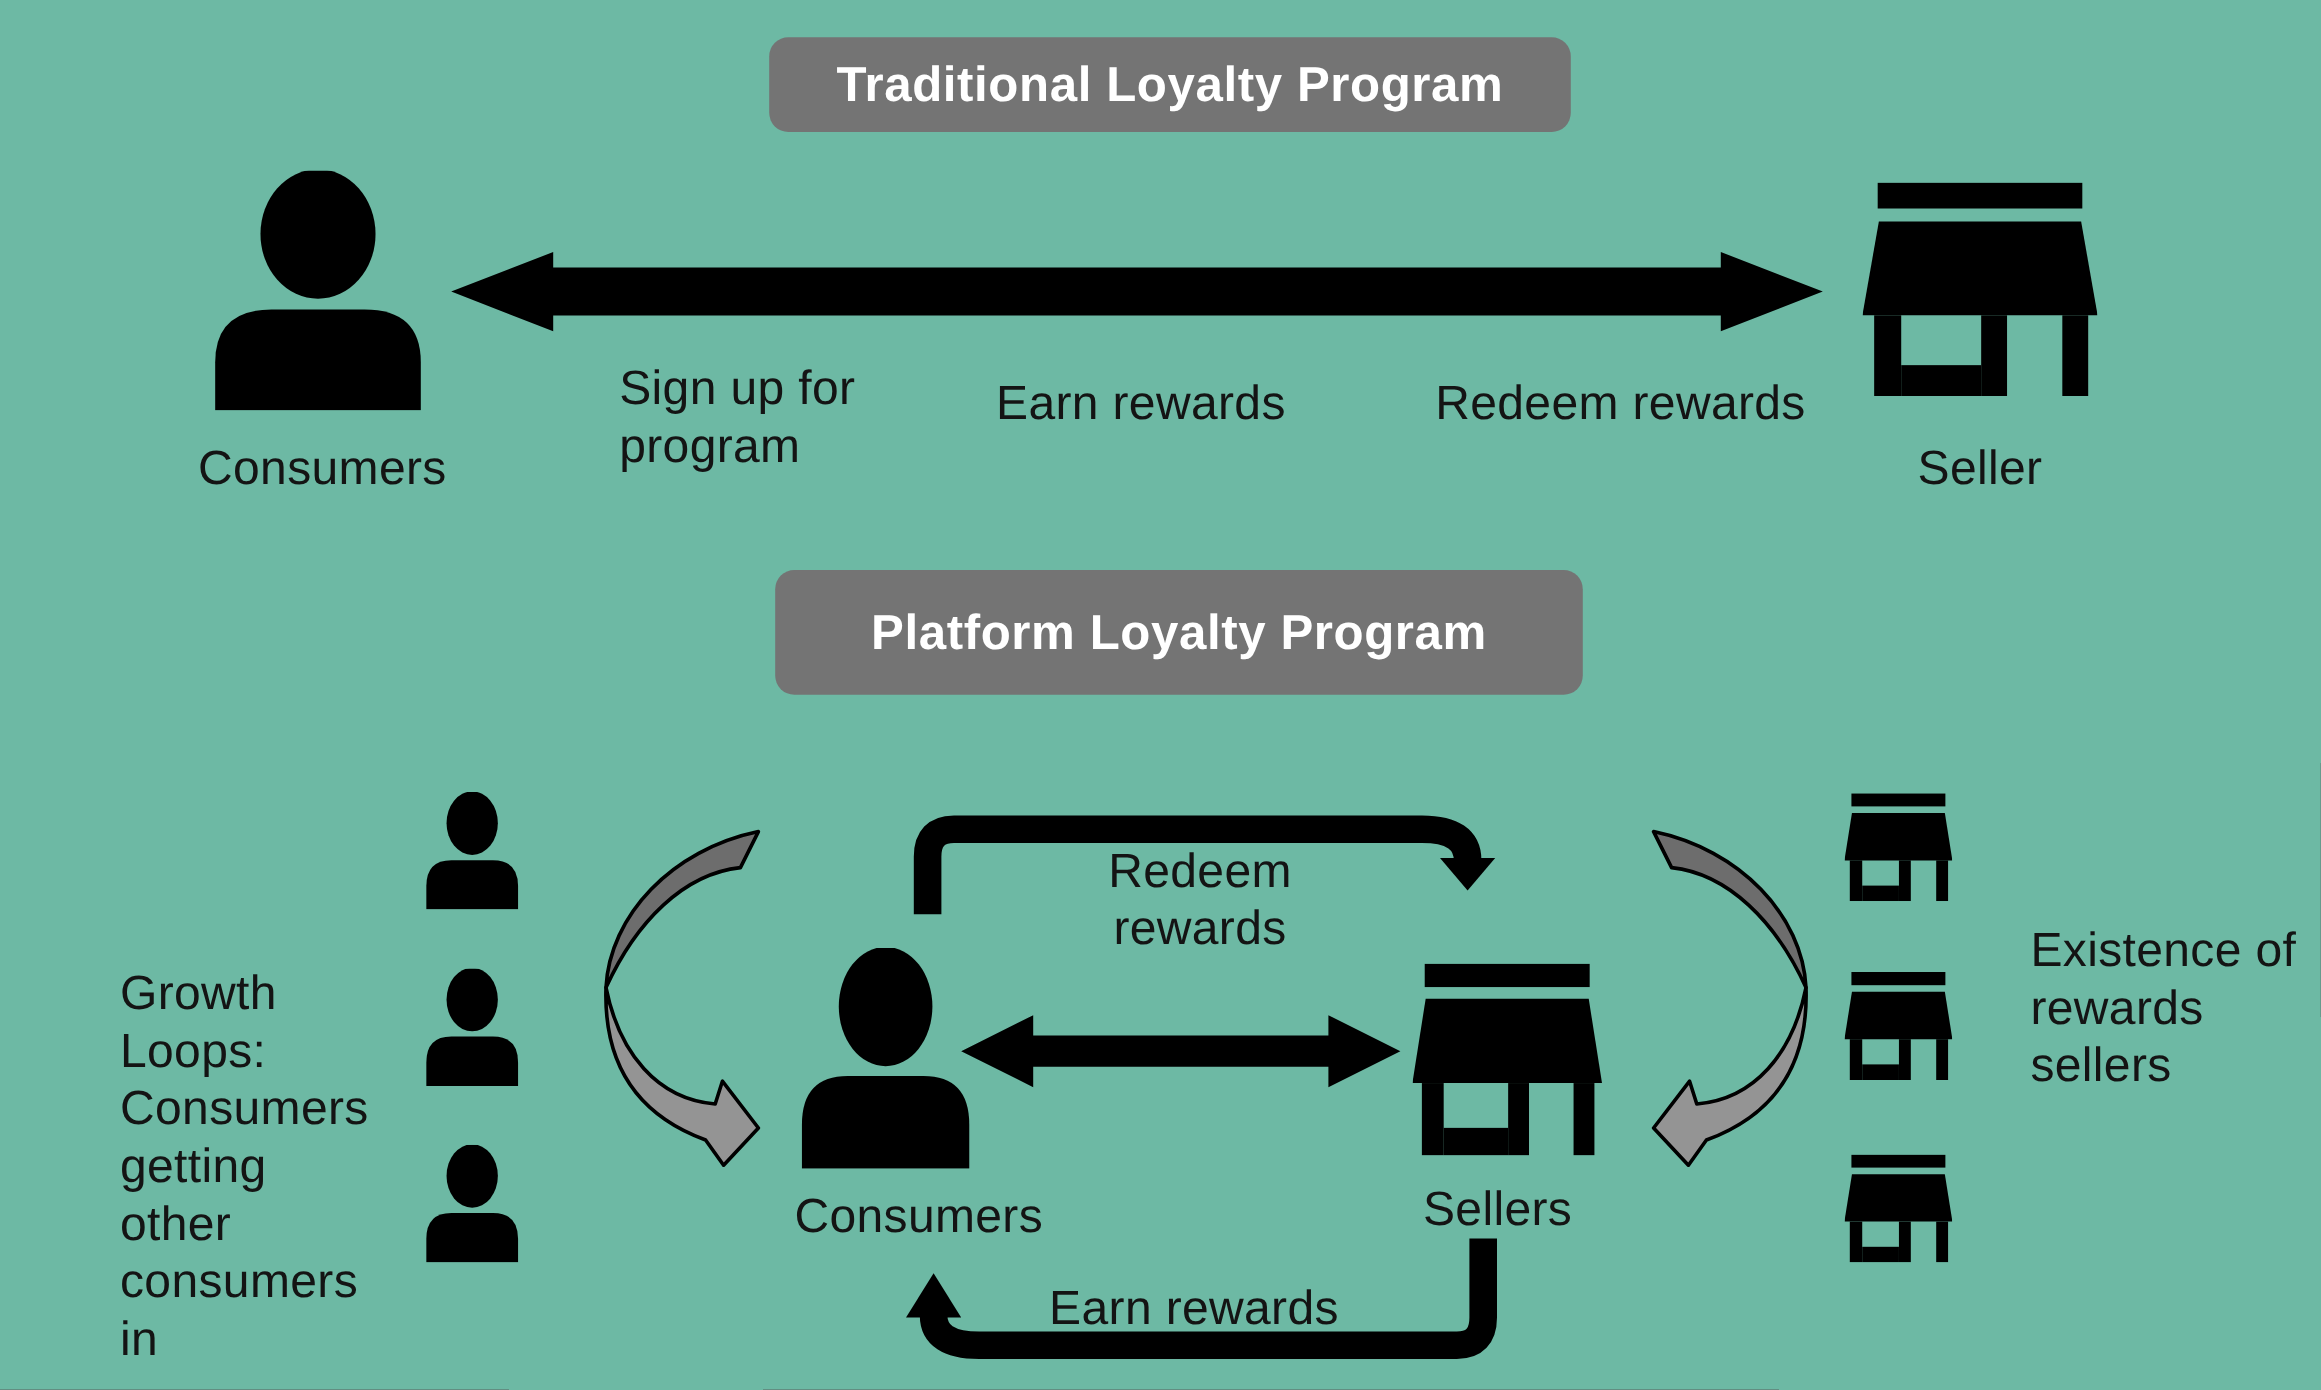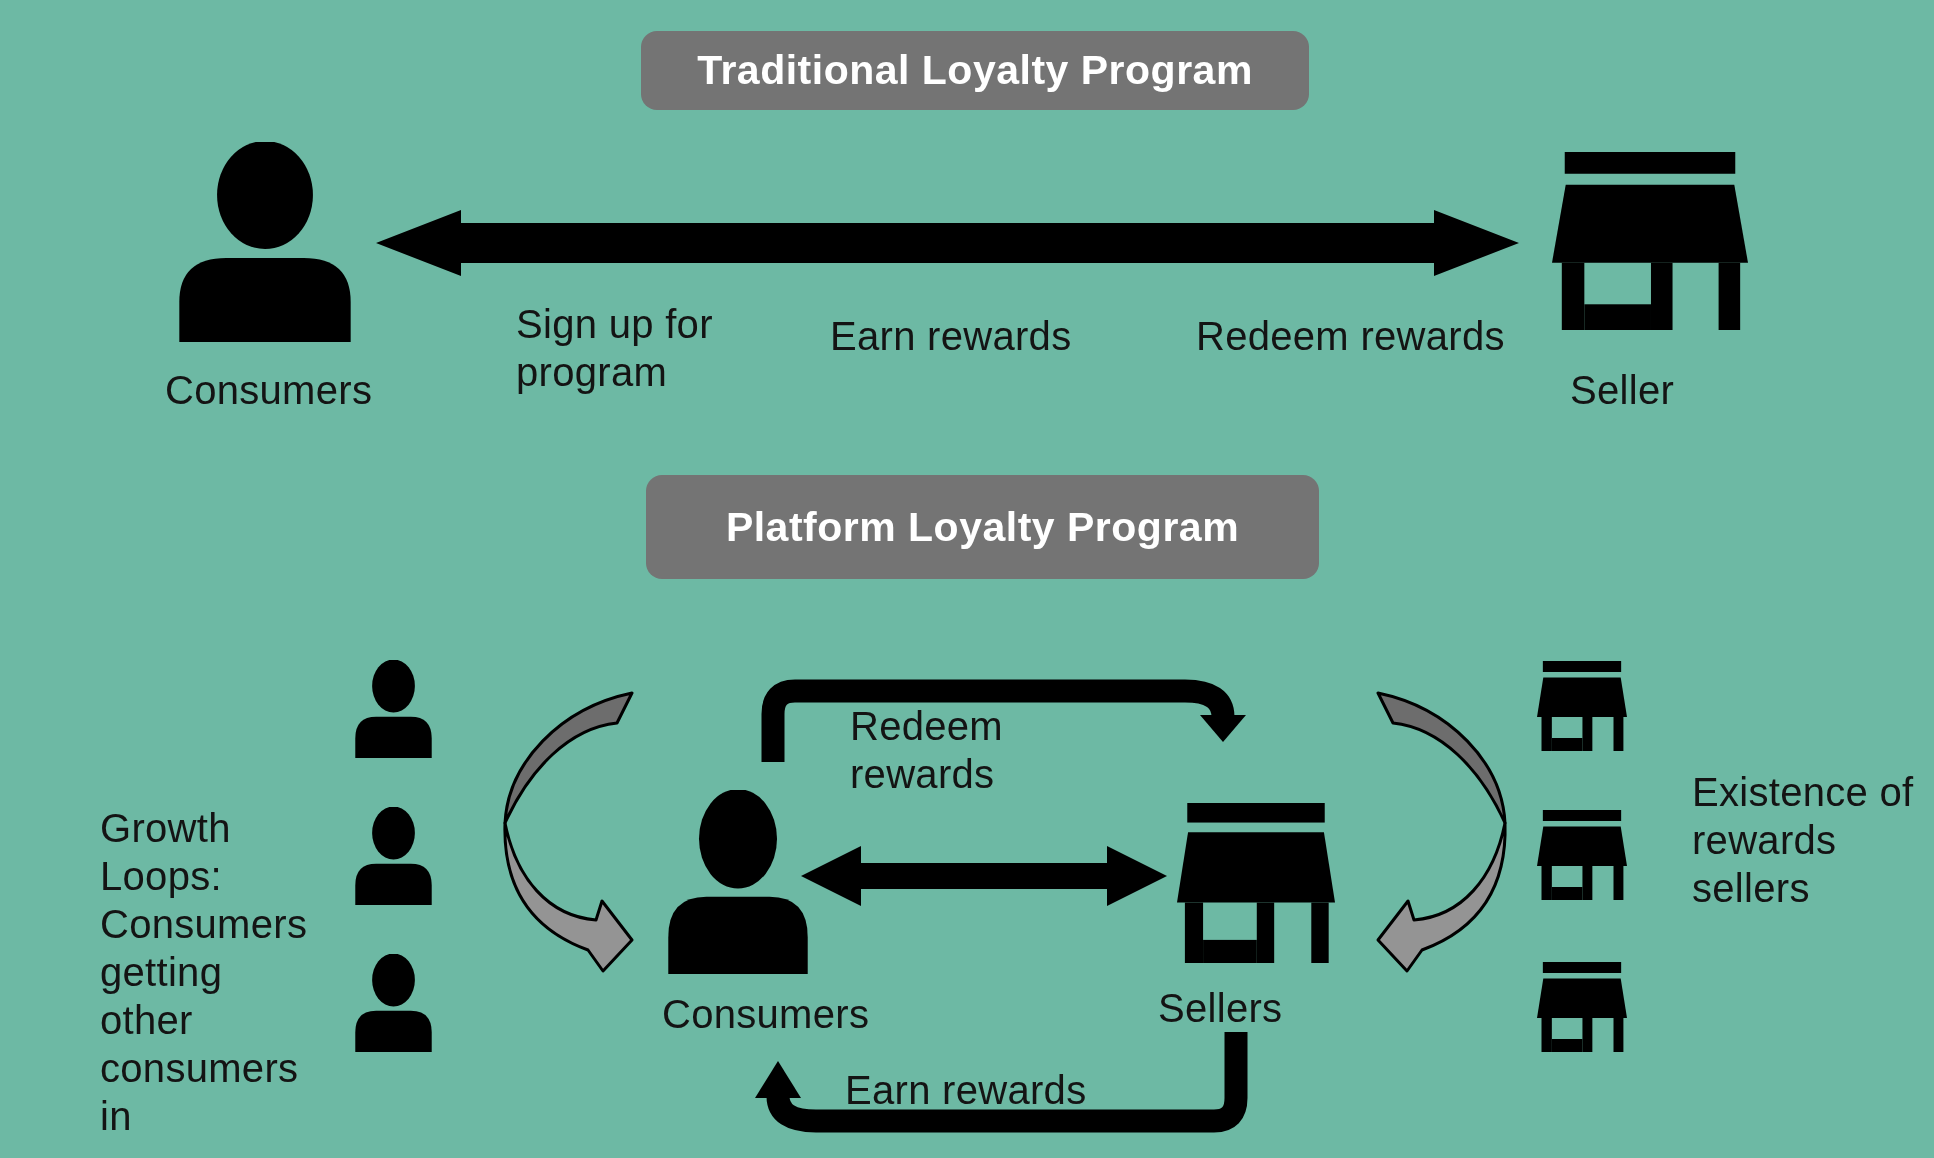--- a/index.html
+++ b/index.html
@@ -22,21 +22,21 @@
     display:flex; align-items:center; justify-content:center;
   }
   .badge span{
     color:var(--badge-text); font-weight:700; font-size:41px; letter-spacing:.5px;
     white-space:nowrap;
   }
   .label{
     position:absolute; font-size:40px; letter-spacing:.3px; line-height:48px;
     white-space:pre-line; color:var(--ink);
   }
-  .label.center{text-align:left;}
+  .label.center{text-align:center;}
   svg.icon *{fill:var(--shape-black);}
   svg.blackarrow polygon, svg.blackarrow path{fill:var(--shape-black);}
   svg.elbow path.shaft{fill:none; stroke:var(--shape-black); stroke-linecap:butt;}
   svg.elbow polygon{fill:var(--shape-black);}
   .loop path{stroke:#000; stroke-width:3; stroke-linejoin:round;}
   .loop .dark{fill:var(--loop-arrow-dark);}
   .loop .light{fill:var(--loop-arrow-light);}
 </style>
 </head>
 <body>

